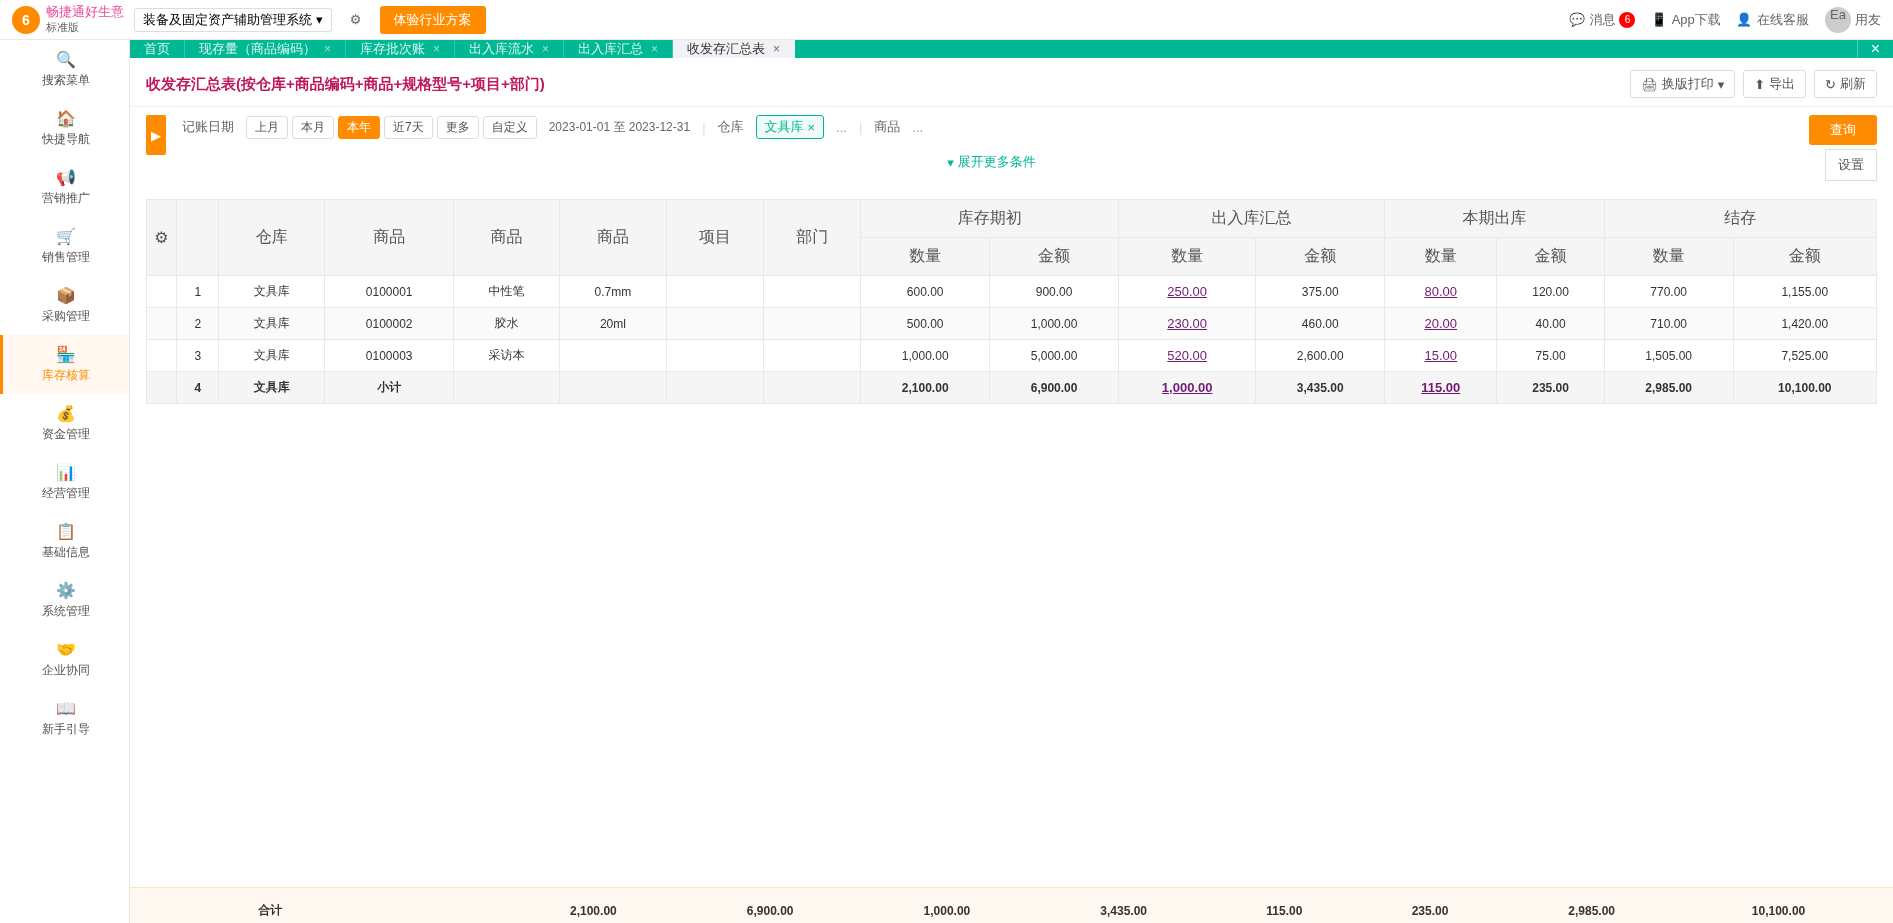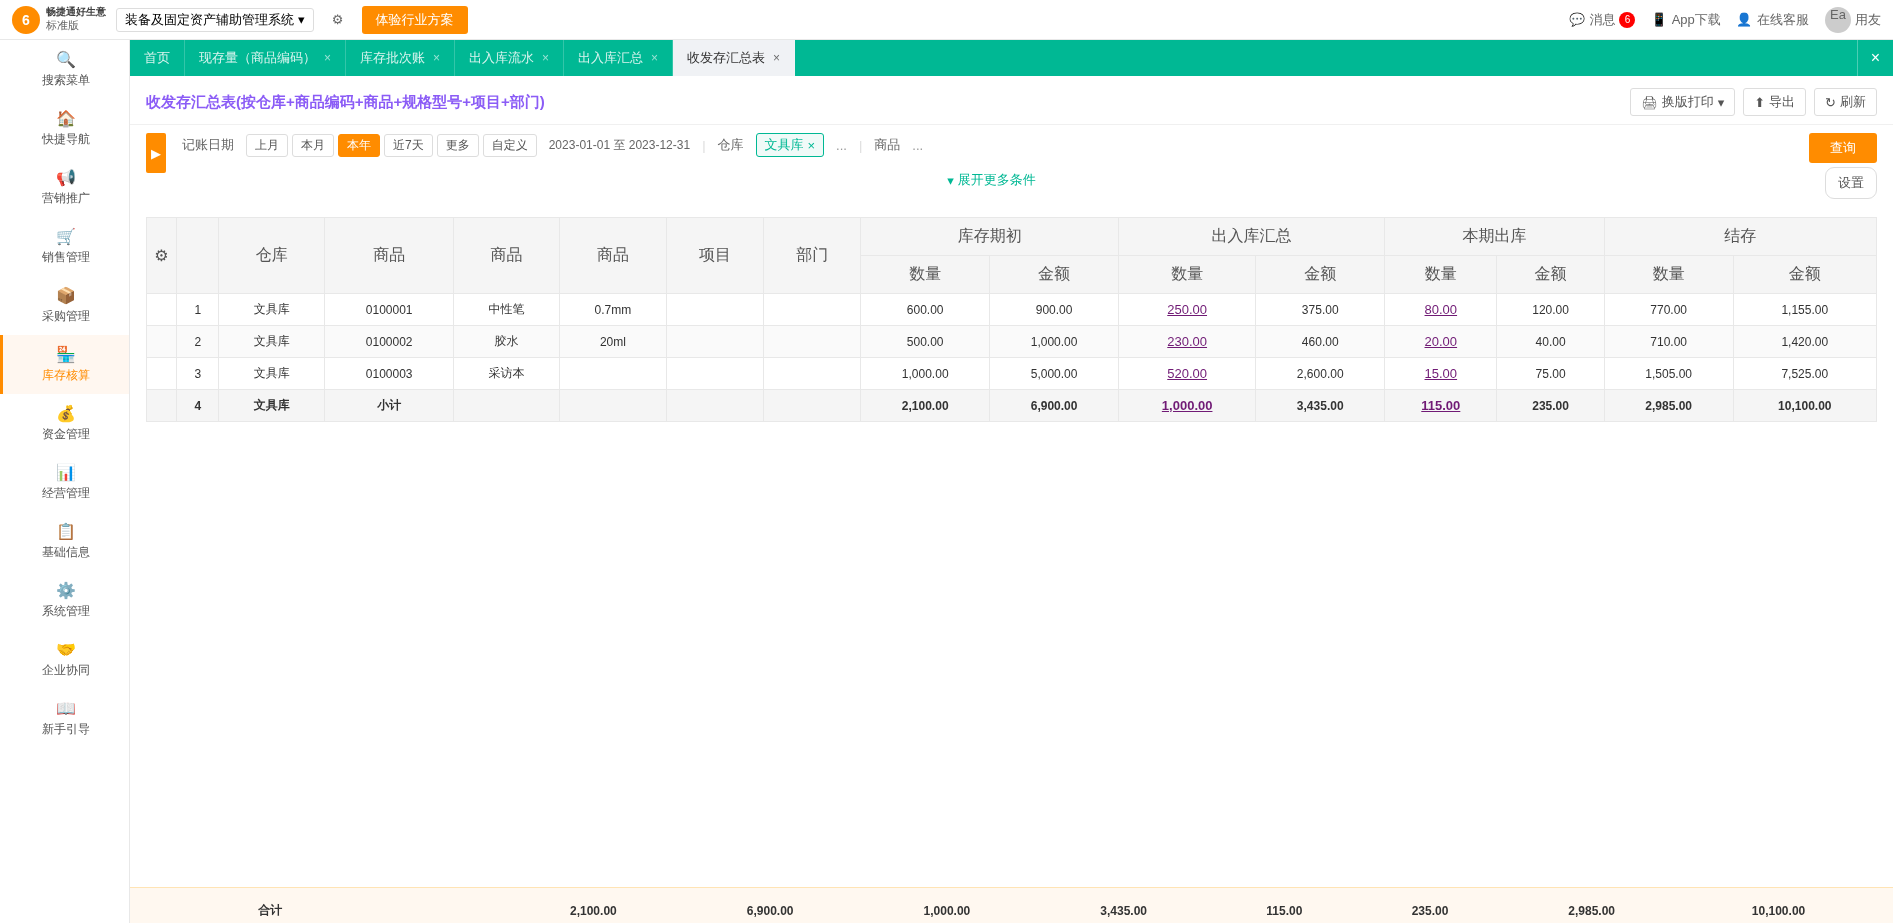--- a/index.html
+++ b/index.html
@@ -3,21 +3,21 @@
   <meta charset="utf-8">
   <style>
     * { box-sizing: border-box; margin: 0; padding: 0; font-family: 'Microsoft YaHei', Arial, sans-serif; font-size: 13px; }
     body { background: #f0f2f5; display: flex; flex-direction: column; height: 923px; overflow: hidden; }
 
     
     .top-bar { height: 40px; background: #fff; display: flex; align-items: center; padding: 0 12px; border-bottom: 1px solid #e8e8e8; justify-content: space-between; }
     .top-bar-left { display: flex; align-items: center; gap: 10px; }
     .logo-area { display: flex; align-items: center; gap: 6px; }
     .logo-icon { width: 28px; height: 28px; background: #ff8c00; border-radius: 50%; display: flex; align-items: center; justify-content: center; color: white; font-size: 14px; font-weight: bold; }
-    .logo-text { color: #404040; font-size: 10px; font-weight: bold; line-height: 1.2; }
+    .logo-text { color: #ec4899; font-size: 13px; font-weight: normal; line-height: 1.2; }
     .logo-sub { color: #666; font-size: 11px; }
     .sys-dropdown { display: flex; align-items: center; gap: 4px; cursor: pointer; padding: 2px 8px; border: 1px solid #ddd; border-radius: 3px; text-align: center; }
     .gear-btn { width: 28px; height: 28px; display: flex; align-items: center; justify-content: center; cursor: pointer; color: #666; }
     .trial-btn { background: #ff8c00; color: white; border: none; padding: 5px 14px; border-radius: 3px; cursor: pointer; font-size: 13px; }
     .top-bar-right { display: flex; align-items: center; gap: 16px; color: #666; }
     .top-right-item { display: flex; align-items: center; gap: 4px; cursor: pointer; }
     .badge { background: #f00; color: white; border-radius: 50%; width: 16px; height: 16px; font-size: 10px; display: flex; align-items: center; justify-content: center; }
     .user-avatar { width: 26px; height: 26px; background: #ccc; border-radius: 50%; display: flex; justify-content: center; overflow: hidden; }
 
     
@@ -27,52 +27,52 @@
     .sidebar { width: 130px; background: #fff; border-right: 1px solid #e8e8e8; display: flex; flex-direction: column; overflow-y: auto; }
     .sidebar-item { display: flex; flex-direction: column; align-items: center; padding: 10px 0; cursor: pointer; color: #555; gap: 3px; border-left: 3px solid transparent; }
     .sidebar-item.active { background: #fff7f0; color: #ff8c00; border-left: 3px solid #ff8c00; }
     .sidebar-icon { font-size: 16px; }
     .sidebar-label { font-size: 12px; }
 
     
     .content-area { flex: 1; display: flex; flex-direction: column; overflow: hidden; }
 
     
-    .tab-bar { height: 36px; background: #00b894; display: flex; align-items: center; padding: 4px 0; overflow: hidden; position: relative; }
+    .tab-bar { height: 18px; background: #00b894; display: flex; align-items: center; padding: 4px 0; overflow: hidden; position: relative; }
     .tab-bar-close-all { width: 36px; height: 36px; display: flex; align-items: center; justify-content: center; cursor: pointer; color: white; font-size: 16px; border-left: 1px solid rgba(255,255,255,0.3); }
     .tab { display: flex; align-items: center; gap: 6px; padding: 0 14px; height: 36px; color: rgba(255,255,255,0.85); cursor: pointer; border-right: 1px solid rgba(255,255,255,0.2); white-space: nowrap; font-size: 13px; }
     .tab.active { background: #f0f2f5; color: #333; }
     .tab-close { font-size: 12px; color: inherit; opacity: 0.7; margin-left: 2px; }
 
     
     .page-content { flex: 1; overflow: auto; padding: 0; background: #f0f2f5; display: flex; flex-direction: column; }
     .page-inner { background: white; margin: 0; flex: 1; display: flex; flex-direction: column; }
 
     
     .page-header { padding: 12px 16px 8px; border-bottom: 1px solid #f0f0f0; display: flex; align-items: center; justify-content: space-between; }
-    .page-title { font-size: 15px; font-weight: bold; color: #8b5cf6; }
+    .page-title { font-size: 15px; font-weight: bold; color: #be185d; }
     .page-header-actions { display: flex; align-items: center; gap: 8px; }
     .btn-switch { display: flex; align-items: center; gap: 4px; border: 1px solid #ddd; padding: 4px 10px; border-radius: 3px; cursor: pointer; color: #555; font-size: 12px; }
     .btn-export { display: flex; align-items: center; gap: 4px; border: 1px solid #ddd; padding: 4px 10px; border-radius: 3px; cursor: pointer; color: #555; font-size: 12px; }
     .btn-refresh { display: flex; align-items: center; gap: 4px; border: 1px solid #ddd; padding: 4px 10px; border-radius: 3px; cursor: pointer; color: #555; font-size: 12px; }
     .filter-row { display: flex; align-items: center; gap: 12px; flex-wrap: wrap; }
     .filter-label { color: #666; white-space: nowrap; }
     .filter-dates { display: flex; align-items: flex-start; gap: 4px; }
     .date-btn { padding: 2px 8px; border: 1px solid #ddd; border-radius: 3px; cursor: pointer; color: #555; font-size: 12px; background: white; }
     .date-btn.active { background: #ff8c00; color: white; border-color: #ff8c00; }
     .date-range { color: #666; font-size: 12px; }
     .filter-divider { color: #ddd; }
     .warehouse-tag { display: flex; align-items: center; gap: 4px; border: 1px solid #00b894; color: #00b894; padding: 2px 8px; border-radius: 3px; font-size: 12px; background: #f0faf8; }
     .warehouse-tag-close { cursor: pointer; color: #00b894; }
     .filter-more { color: #999; cursor: pointer; }
     .expand-btn { display: flex; align-items: center; gap: 4px; color: #00b894; cursor: pointer; font-size: 12px; margin: 6px auto 0; width: fit-content; }
 
     
     .query-btn { background: #ff8c00; color: white; border: none; padding: 6px 16px; border-radius: 3px; cursor: pointer; font-size: 13px; }
-    .settings-btn { background: white; color: #555; border: 1px solid #ddd; padding: 6px 12px; border-radius: 9px; cursor: pointer; font-size: 13px; margin-left: 16px; }
+    .settings-btn { background: white; color: #555; border: 1px solid #ddd; padding: 6px 12px; border-radius: 0; cursor: pointer; font-size: 13px; margin-left: 16px; }
 
     
     .table-container { flex: 1; overflow: auto; padding: 0 16px; }
     table { width: 100%; border-collapse: collapse; margin-top: 10px; }
     thead tr { background: #f5f5f5; }
     th { padding: 8px 6px; text-align: center; border: 1px solid #e8e8e8; color: #555; font-weight: normal; font-size: 16px; white-space: nowrap; }
     td { padding: 7px 6px; text-align: center; border: 1px solid #e8e8e8; color: #333; font-size: 12px; white-space: nowrap; }
     tbody tr:nth-child(even) { background: #fafafa; }
     .num-link { color: #701a75; text-decoration: underline; cursor: pointer; }
     .subtotal-row { background: #f5f5f5 !important; font-weight: bold; }

